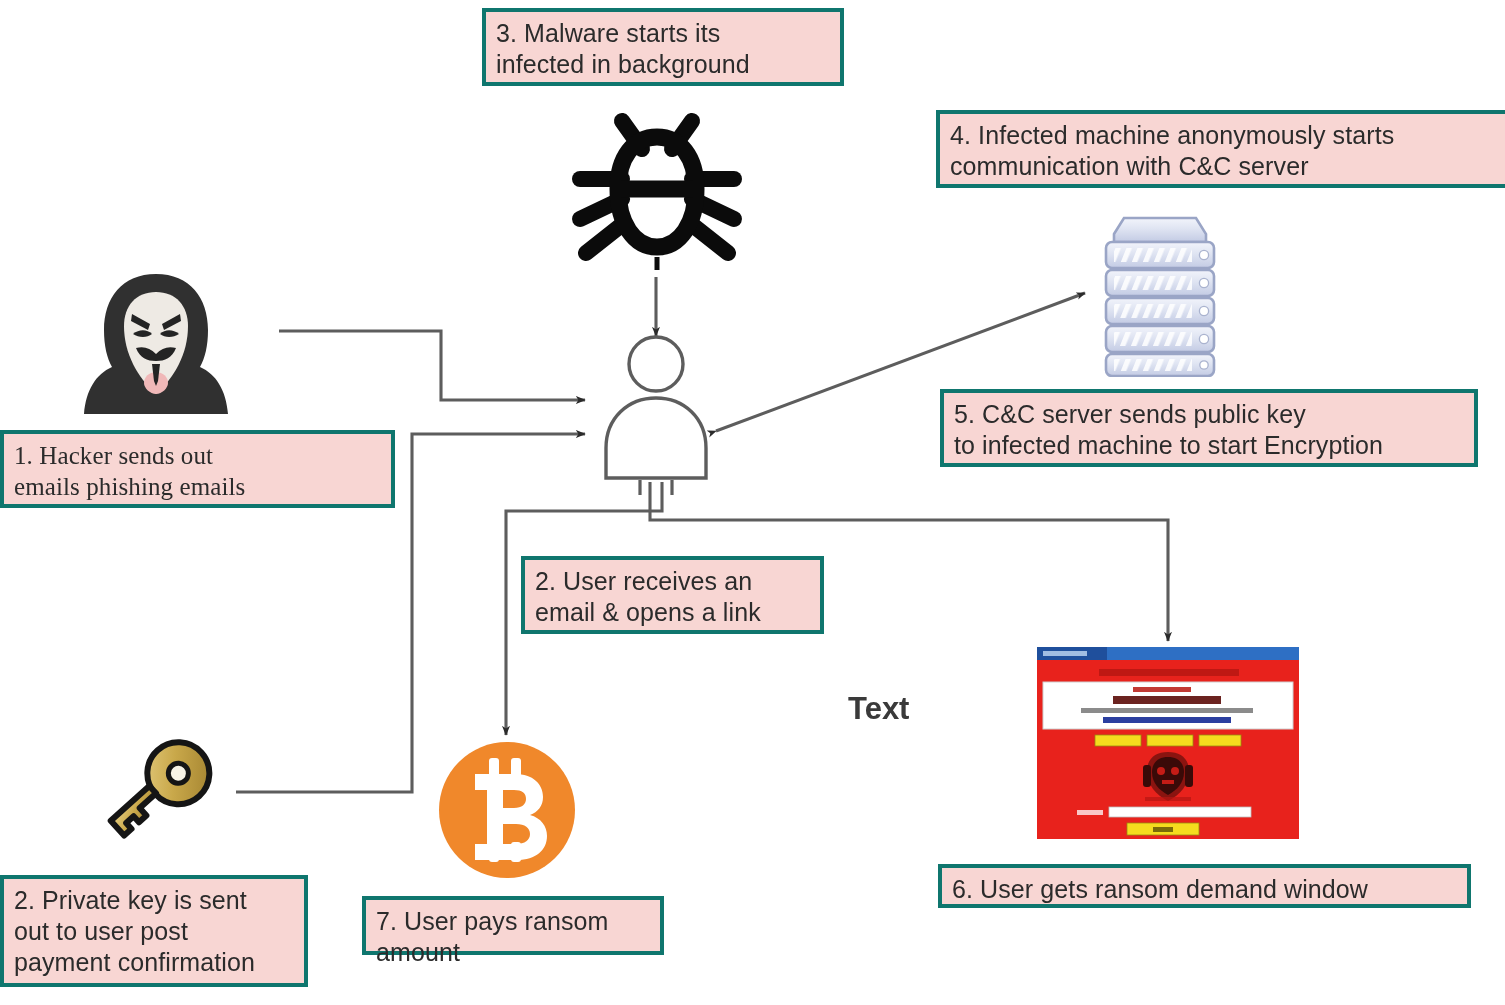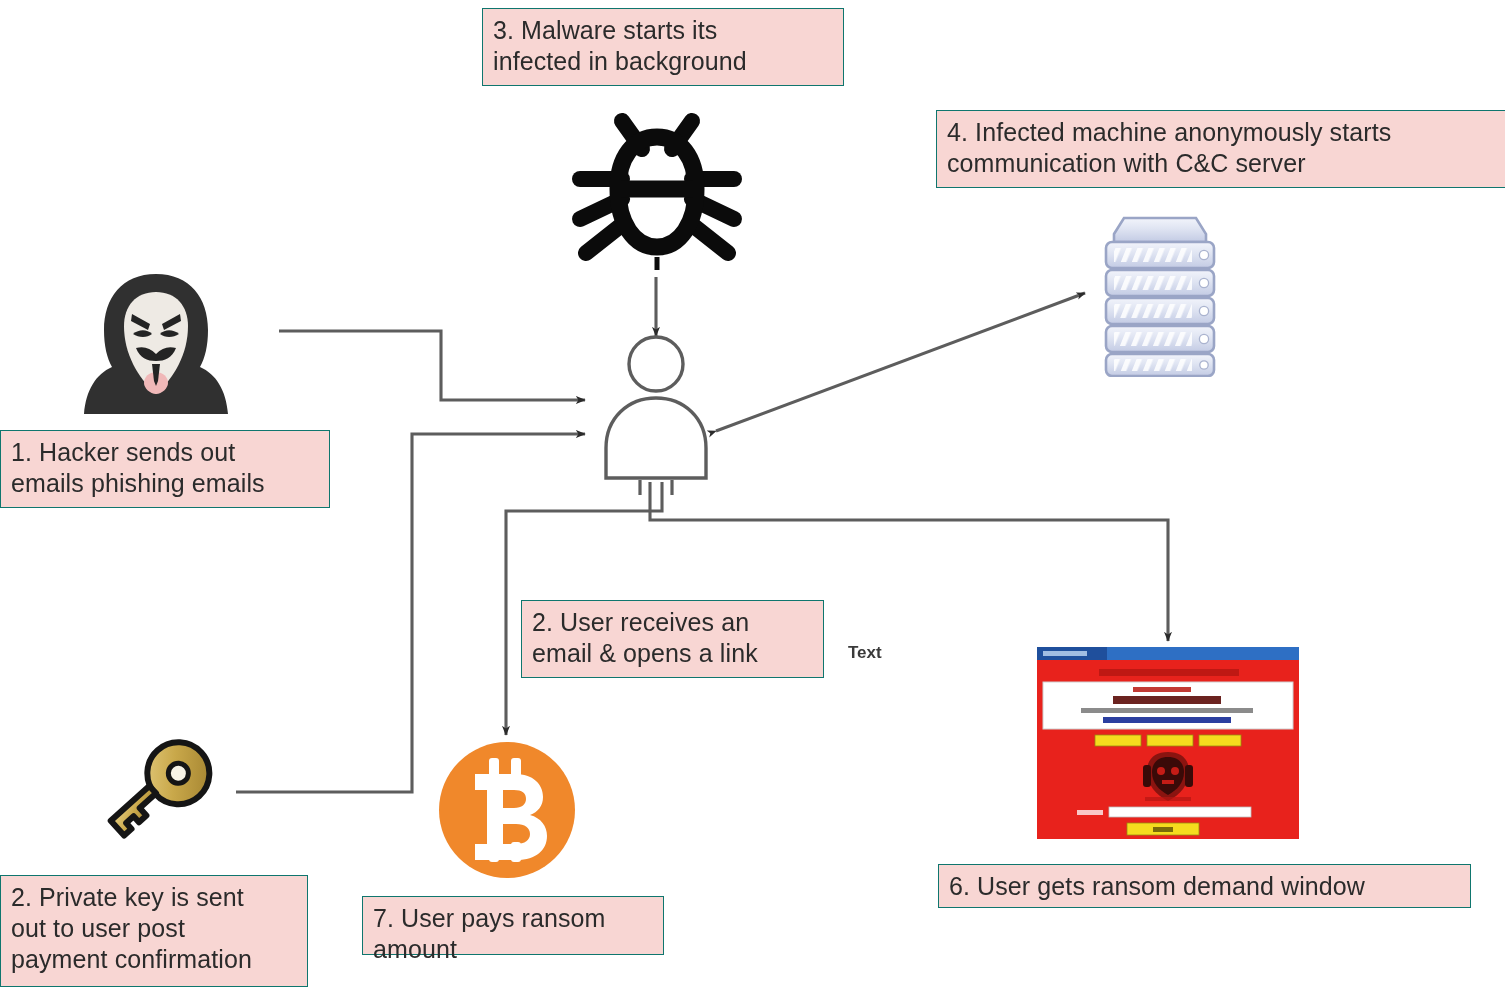--- a/index.html
+++ b/index.html
@@ -16,38 +16,39 @@
     position: relative;
     width: 1505px;
     height: 1005px;
     background: #ffffff;
     overflow: hidden;
   }
   
   .note {
     position: absolute;
     background: #f8d6d3;
-    border: 1px solid #0f766e;
+    border: 4px solid #0f766e;
     box-sizing: border-box;
     color: #2b2b2b;
     font-size: 25px;
     line-height: 1.24;
     padding: 6px 10px 8px 10px;
     letter-spacing: 0.1px;
     font-weight: 400;
     z-index: 30;
   }
   .note .ln { display: block; white-space: pre; }
   
   .plain-label {
     position: absolute;
-    font-size: 17px;
+    font-size: 31px;
     color: #3a3a3a;
     font-weight: 700;
     z-index: 25;
+    margin-top: 48px;
   }
   
   .layer {
     position: absolute;
     left: 0; top: 0;
     width: 1505px;
     height: 1005px;
   }
   #connectors { z-index: 10; }
   .icon-wrap { position: absolute; z-index: 20; }
@@ -275,27 +276,31 @@
   <div class="note" style="left:482px; top:8px; width:362px; height:78px;">
     <span class="ln">3. Malware starts its</span>
     <span class="ln">infected in background</span>
   </div>
 
   <div class="note" style="left:936px; top:110px; width:617px; height:78px;">
     <span class="ln">4. Infected machine anonymously starts</span>
     <span class="ln">communication with C&amp;C server</span>
   </div>
 
-
-  <div class="note" style="left:0px; top:430px; width:330px; height:78px;">
+  <div class="note" style="left:940px; top:389px; width:538px; height:78px;">
+    <span class="ln">5. C&amp;C server sends public key</span>
+    <span class="ln">to infected machine to start Encryption</span>
+  </div>
+
+  <div class="note" style="left:0px; top:430px; width:395px; height:78px;font-family:Liberation Serif, serif;">
     <span class="ln">1. Hacker sends out</span>
     <span class="ln">emails phishing emails</span>
   </div>
 
-  <div class="note" style="left:521px; top:556px; width:303px; height:78px;margin-top:44px;">
+  <div class="note" style="left:521px; top:556px; width:303px; height:78px;">
     <span class="ln">2. User receives an</span>
     <span class="ln">email &amp; opens a link</span>
   </div>
 
   <div class="note" style="left:938px; top:864px; width:533px; height:44px;">
     <span class="ln">6. User gets ransom demand window</span>
   </div>
 
   <div class="note" style="left:362px; top:896px; width:302px; height:59px;">
     <span class="ln">7. User pays ransom</span>

